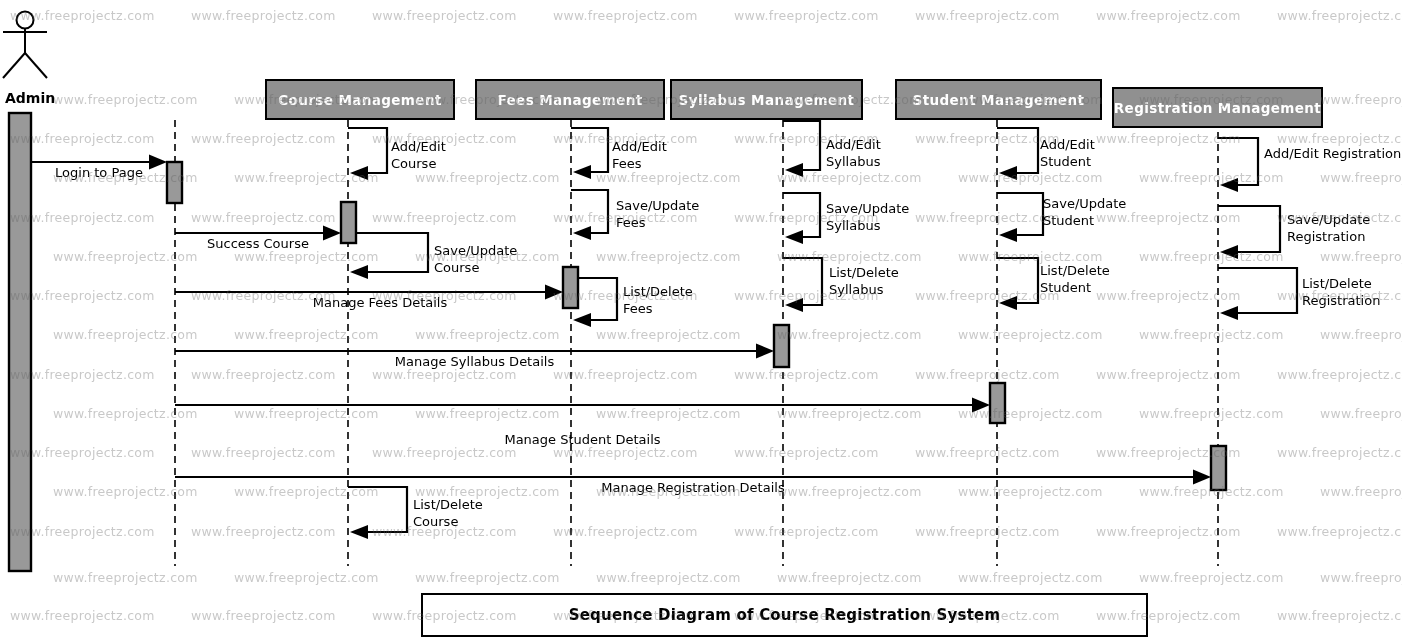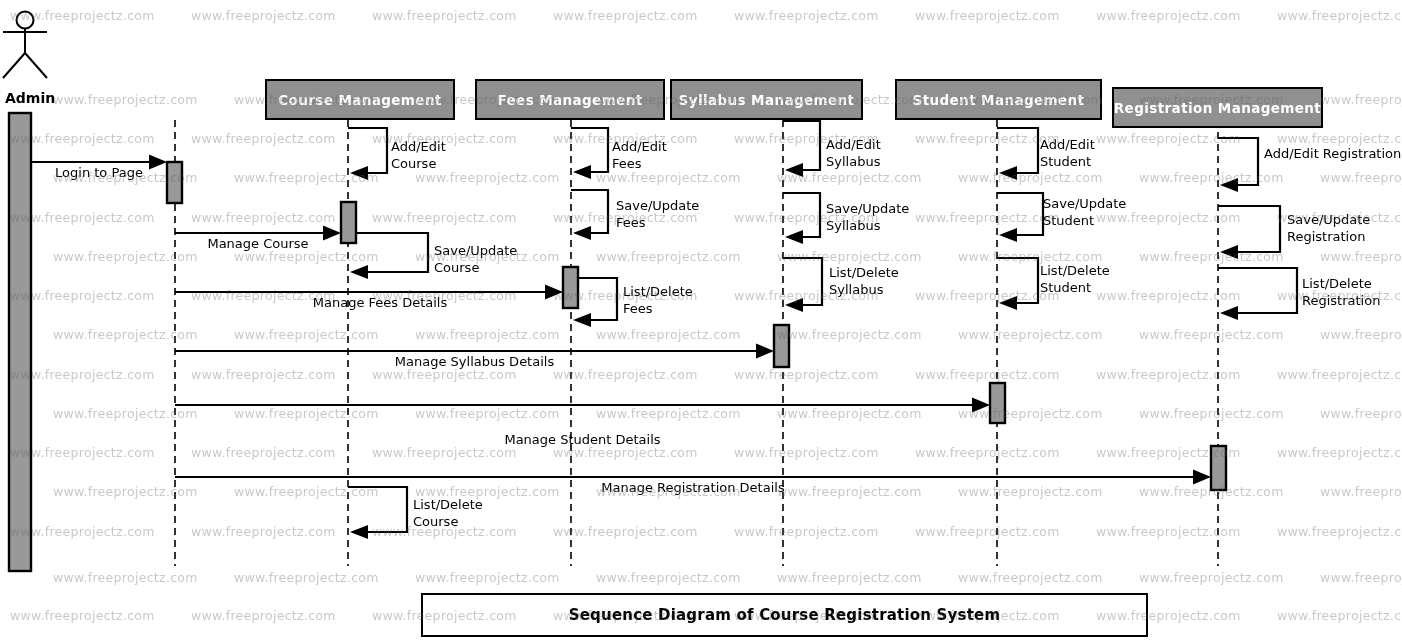--- a/index.html
+++ b/index.html
@@ -153,21 +153,21 @@
       </div>
       <div class="head-box" style="left: 895px; top: 79px; width: 207px; height: 41px;">
         <span>Student Management</span>
       </div>
       <div class="head-box" style="left: 1112px; top: 87px; width: 211px; height: 41px;">
         <span>Registration Management</span>
       </div>
     </div>
   <div id="label-layer">
       <div class="msg-label" style="left: 99px; top: 165px;">Login to Page</div>
-      <div class="msg-label" style="left: 258px; top: 236px;">Manage Course</div>
+      <div class="msg-label" style="left: 258px; top: 236px;">Success Course</div>
       <div class="msg-label" style="left: 380px; top: 295px;">Manage Fees Details</div>
       <div class="msg-label" style="left: 474.5px; top: 354px;">Manage Syllabus Details</div>
       <div class="msg-label" style="left: 582.5px; top: 432px;">Manage Student Details</div>
       <div class="msg-label" style="left: 693px; top: 480px;">Manage Registration Details</div>
       <div class="self-label" style="left: 391px; top: 138px;">
         <div>Add/Edit</div>
         <div>Course</div>
       </div>
       <div class="self-label" style="left: 434px; top: 242px;">
         <div>Save/Update</div>

